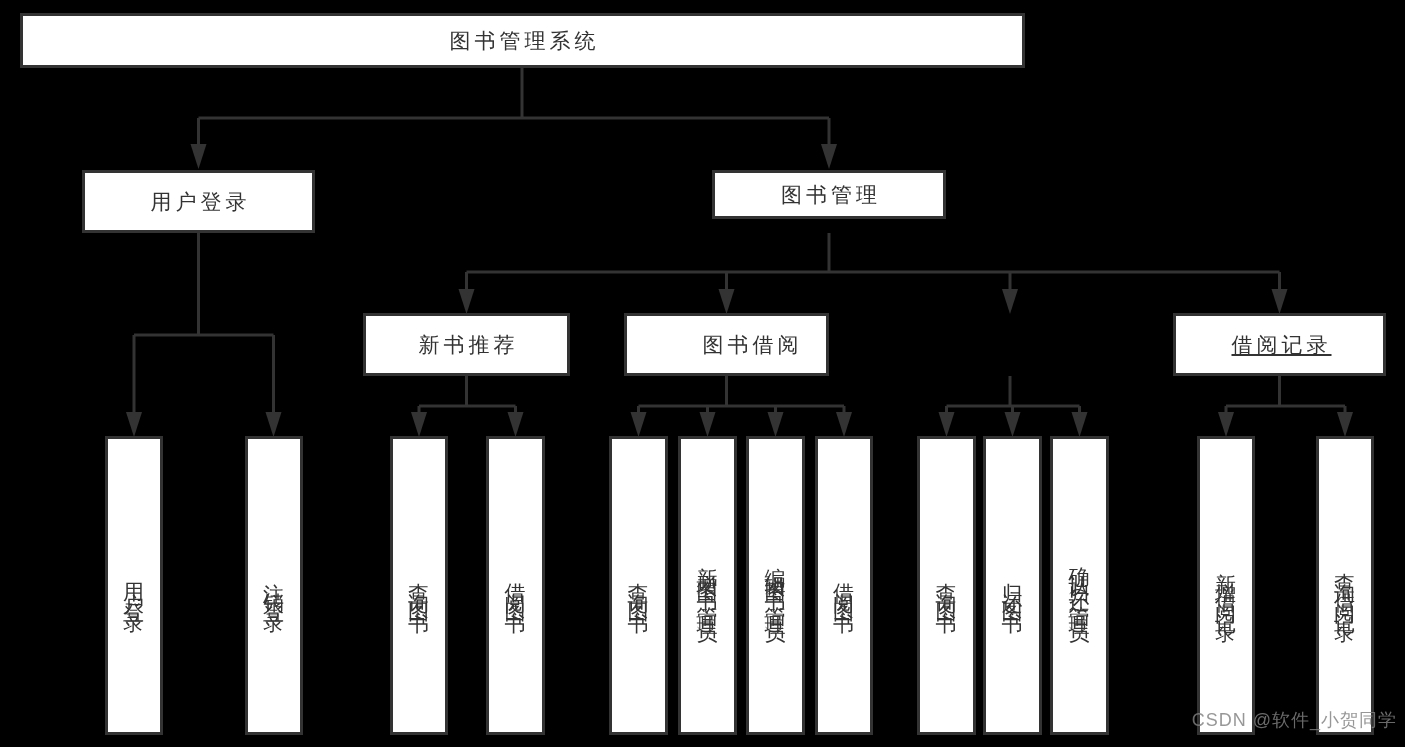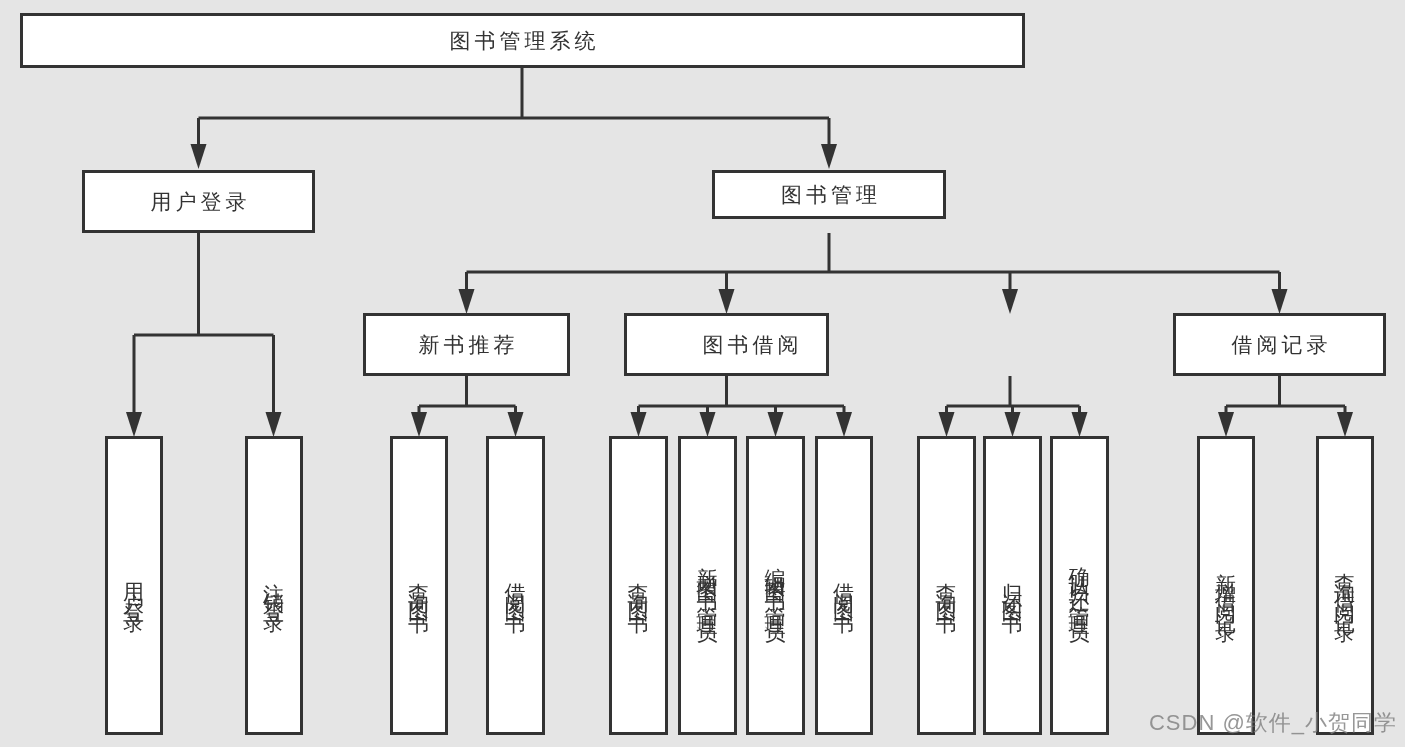--- a/index.html
+++ b/index.html
@@ -1,20 +1,20 @@
 <!DOCTYPE html>
 <html><head>
 <meta charset="utf-8">
 <style>
   html, body { margin: 0; padding: 0; background: #ffffff; }
   .canvas {
     position: relative;
     width: 1405px;
     height: 747px;
-    background: #e5e5e5;
+    background: #000000;
     font-family: "Liberation Sans", sans-serif;
     overflow: hidden;
   }
   svg.connectors { position: absolute; left: 0; top: 0; z-index: 1; }
   .node {
     position: absolute;
     background: #ffffff;
     border: 3px solid #333333;
     box-sizing: border-box;
     display: flex;
@@ -35,21 +35,21 @@
     font-size: 21px;
     line-height: 1;
     letter-spacing: 10px;
     white-space: nowrap;
   }
   .watermark {
     position: absolute;
     right: 8px;
     top: 708px;
     z-index: 3;
-    font-size: 22px;
+    font-size: 18px;
     color: rgba(128, 128, 128, 0.82);
     letter-spacing: 1px;
     white-space: nowrap;
   }
 </style>
 </head>
 <body>
 
 <div class="canvas">
 
@@ -103,21 +103,21 @@
   <div class="node" style="left:712px; top:170px; width:234px; height:49px;">
     <span class="h-label">图书管理</span>
   </div>
 
   <div class="node" style="left:363px; top:313px; width:207px; height:63px;">
     <span class="h-label">新书推荐</span>
   </div>
   <div class="node" style="left:624px; top:313px; width:205px; height:63px;padding-left:48px;">
     <span class="h-label">图书借阅</span>
   </div>
-  <div class="node" style="left:1173px; top:313px; width:213px; height:63px;">
+  <div class="node" style="left:1173px; top:313px; width:213px; height:63px;text-decoration:underline;">
     <span class="h-label">借阅记录</span>
   </div>
 
   <div class="node" style="left:105px; top:436px; width:58px; height:299px;">
     <span class="v-label">用户登录</span>
   </div>
   <div class="node" style="left:245px; top:436px; width:58px; height:299px;">
     <span class="v-label">注销登录</span>
   </div>
 

